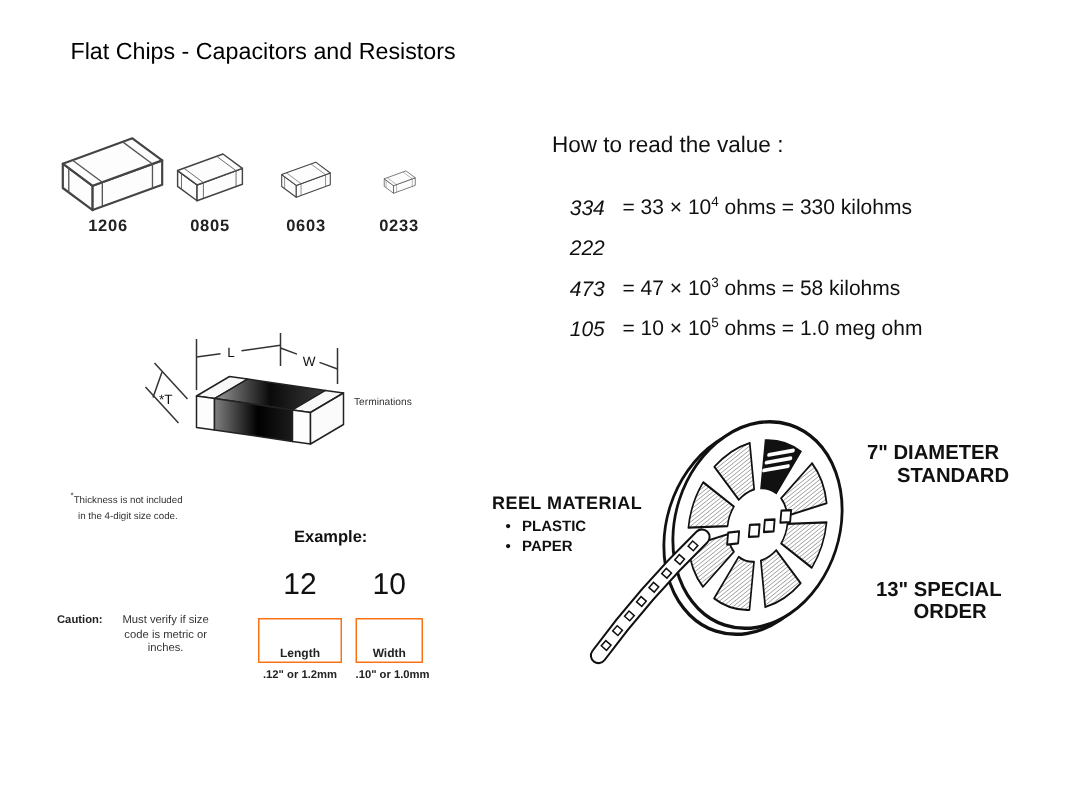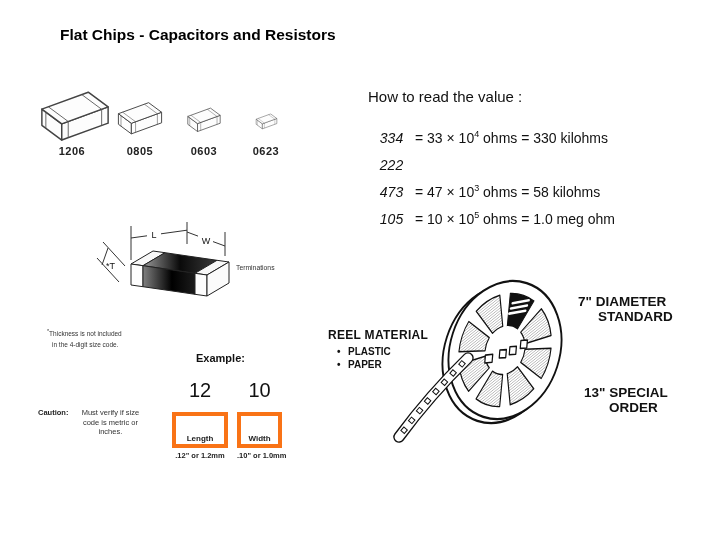--- a/index.html
+++ b/index.html
@@ -1,36 +1,36 @@
 <!DOCTYPE html>
 <html><head>
 <meta charset="utf-8">
 <style>
   html,body{margin:0;padding:0;background:#888;}
   #slide{
     position:relative;width:720px;height:540px;background:#ffffff;
     font-family:"Liberation Sans", sans-serif;color:#1a1a1a;overflow:hidden;
   }
   .abs{position:absolute;}
-  #title{left:60px;top:26px;font-size:15.5px;font-weight:bold;color:#000;}
+  #title{left:47px;top:26px;font-size:15.5px;font-weight:normal;color:#000;}
   
   .chip-label{font-size:11px;font-weight:bold;text-align:center;letter-spacing:.5px;color:#222;}
   
   #value-heading{left:368px;top:88px;font-size:15px;color:#111;}
   #value-rows{left:368px;top:124px;}
   .vrow{display:flex;align-items:center;height:27px;font-size:14px;color:#111;text-align:center;}
   .vcode{width:47px;font-style:italic;}
   .vrow sup{font-size:9px;}
   
   #thickness-note{left:47px;top:326px;font-size:6.5px;line-height:11px;color:#333;}
   #thickness-note .l2{padding-left:5px;}
   #example-heading{left:196px;top:352px;font-size:11px;font-weight:bold;color:#111;}
   .ex-col{position:absolute;top:381px;}
   .ex-digits{text-align:center;font-size:20px;line-height:18px;color:#111;margin-bottom:2px;}
-  .ex-box{border:4px solid #f97316;height:28px;position:relative;margin-top:13px;}
+  .ex-box{border:1px solid #f97316;height:28px;position:relative;margin-top:13px;}
   .ex-box-label{position:absolute;bottom:1px;left:0;width:100%;text-align:center;font-size:8px;font-weight:bold;color:#222;}
   .ex-measure{text-align:center;font-size:7.5px;font-weight:bold;color:#222;margin-top:3px;white-space:nowrap;}
   #caution{left:38px;top:408px;display:flex;font-size:7.5px;line-height:9.5px;color:#333;}
   #caution .cap{font-weight:bold;margin-right:5px;color:#222;}
   #caution .ctext{text-align:center;width:74px;}
   
   #reel-material{left:328px;top:328px;color:#111;}
   #reel-material .rm-head{font-size:12px;font-weight:bold;letter-spacing:.3px;margin-bottom:3px;}
   .rm-item{display:flex;font-size:10px;font-weight:bold;line-height:13px;}
   .rm-bullet{width:11px;padding-left:9px;}
@@ -75,21 +75,21 @@
   <svg class="abs" style="left:186px;top:107px" width="36" height="26" viewBox="0 0 100 72">
       <use href="#chipsym"></use>
     </svg>
   <svg class="abs" style="left:255px;top:113px" width="23" height="17" viewBox="0 0 100 72">
       <use href="#chipsym"></use>
     </svg>
 
   <div class="abs chip-label" style="left:42px;top:145px;width:60px">1206</div>
   <div class="abs chip-label" style="left:110px;top:145px;width:60px">0805</div>
   <div class="abs chip-label" style="left:174px;top:145px;width:60px">0603</div>
-  <div class="abs chip-label" style="left:236px;top:145px;width:60px">0623</div>
+  <div class="abs chip-label" style="left:236px;top:145px;width:60px">0233</div>
 
   <div id="value-heading" class="abs">How to read the value :</div>
   <div id="value-rows" class="abs">
     <div class="vrow">
       <span class="vcode">334</span>
         <span><span>= 33 × 10</span><sup>4</sup><span> ohms = 330 kilohms</span></span>
     </div>
     <div class="vrow">
       <span class="vcode">222</span>
     </div>

